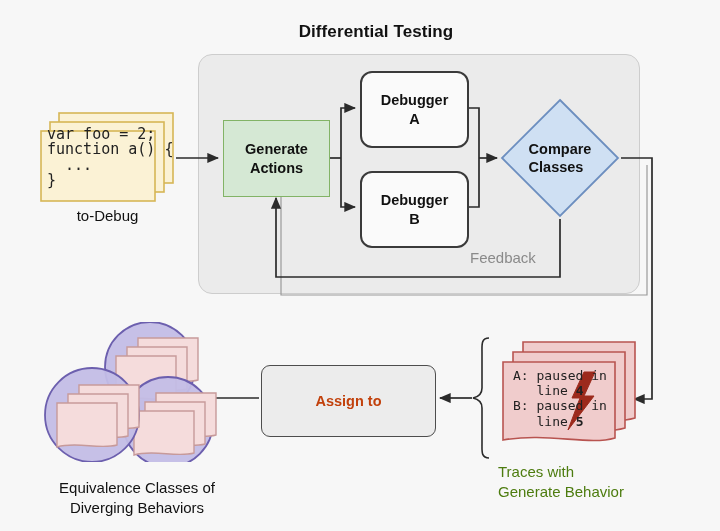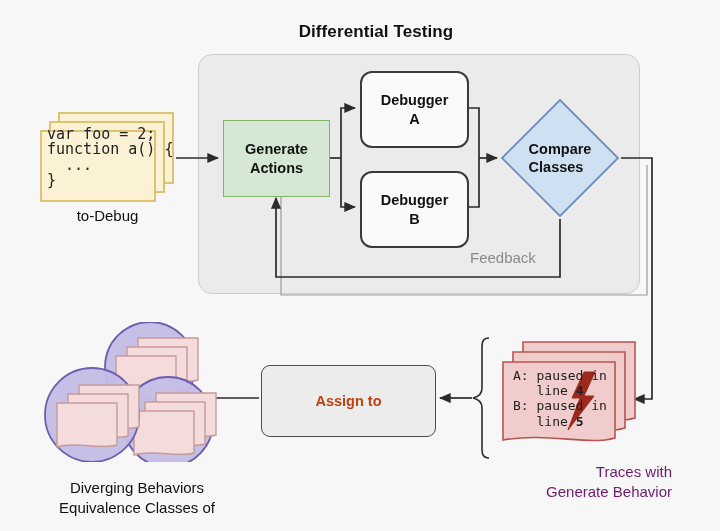--- a/index.html
+++ b/index.html
@@ -136,26 +136,26 @@
     left: 513px; top: 368px;
     width: 110px;
     font-family: "DejaVu Sans Mono", monospace;
     font-size: 13px;
     line-height: 15.2px;
     color: #222;
     white-space: pre;
   }
   #trace-text b { font-weight: bold; }
   #traces-caption {
-    left: 487px; top: 462px;
+    left: 498px; top: 462px;
     width: 185px;
-    text-align: right;
+    text-align: left;
     font-size: 15px;
     line-height: 1.3;
-    color: #701a75;
+    color: #4d7c0f;
   }
 
   
   #assign-box {
     left: 261px; top: 365px;
     width: 173px; height: 70px;
     background: #ececec;
     border: 1.6px solid #4d4d4d;
     border-radius: 9px;
     display: flex;
@@ -324,17 +324,17 @@
     <circle cx="110" cy="45" r="45" fill="#c3bde6" fill-opacity="0.95" stroke="#6c5fae" stroke-width="1.8"></circle>
     <use href="#docstack" x="76" y="16"></use>
 
     <circle cx="128" cy="100" r="45" fill="#c3bde6" fill-opacity="0.95" stroke="#6c5fae" stroke-width="1.8"></circle>
     <use href="#docstack" x="94" y="71"></use>
 
     <circle cx="52" cy="93" r="47" fill="#c3bde6" fill-opacity="0.95" stroke="#6c5fae" stroke-width="1.8"></circle>
     <use href="#docstack" x="17" y="63"></use>
   </svg>
   <div class="abs" id="eq-caption">
+    <div>Equivalence Classes of</div>
     <div>Diverging Behaviors</div>
-    <div>Equivalence Classes of</div>
   </div>
 
 </div>
 
 </body></html>

